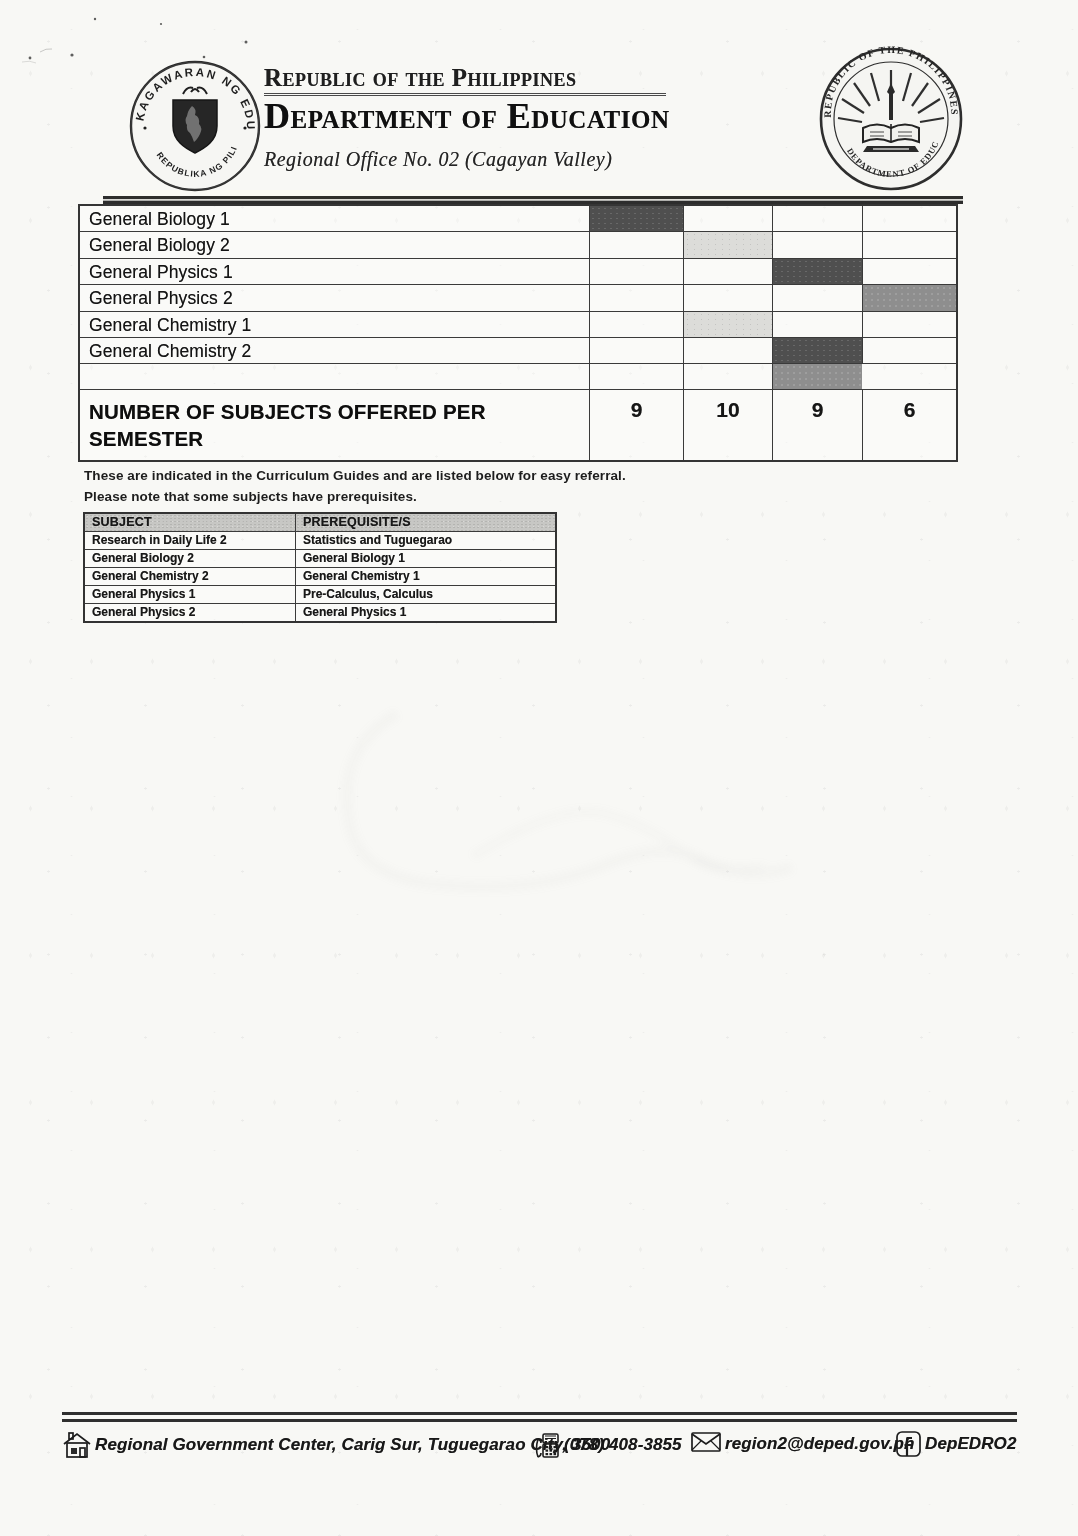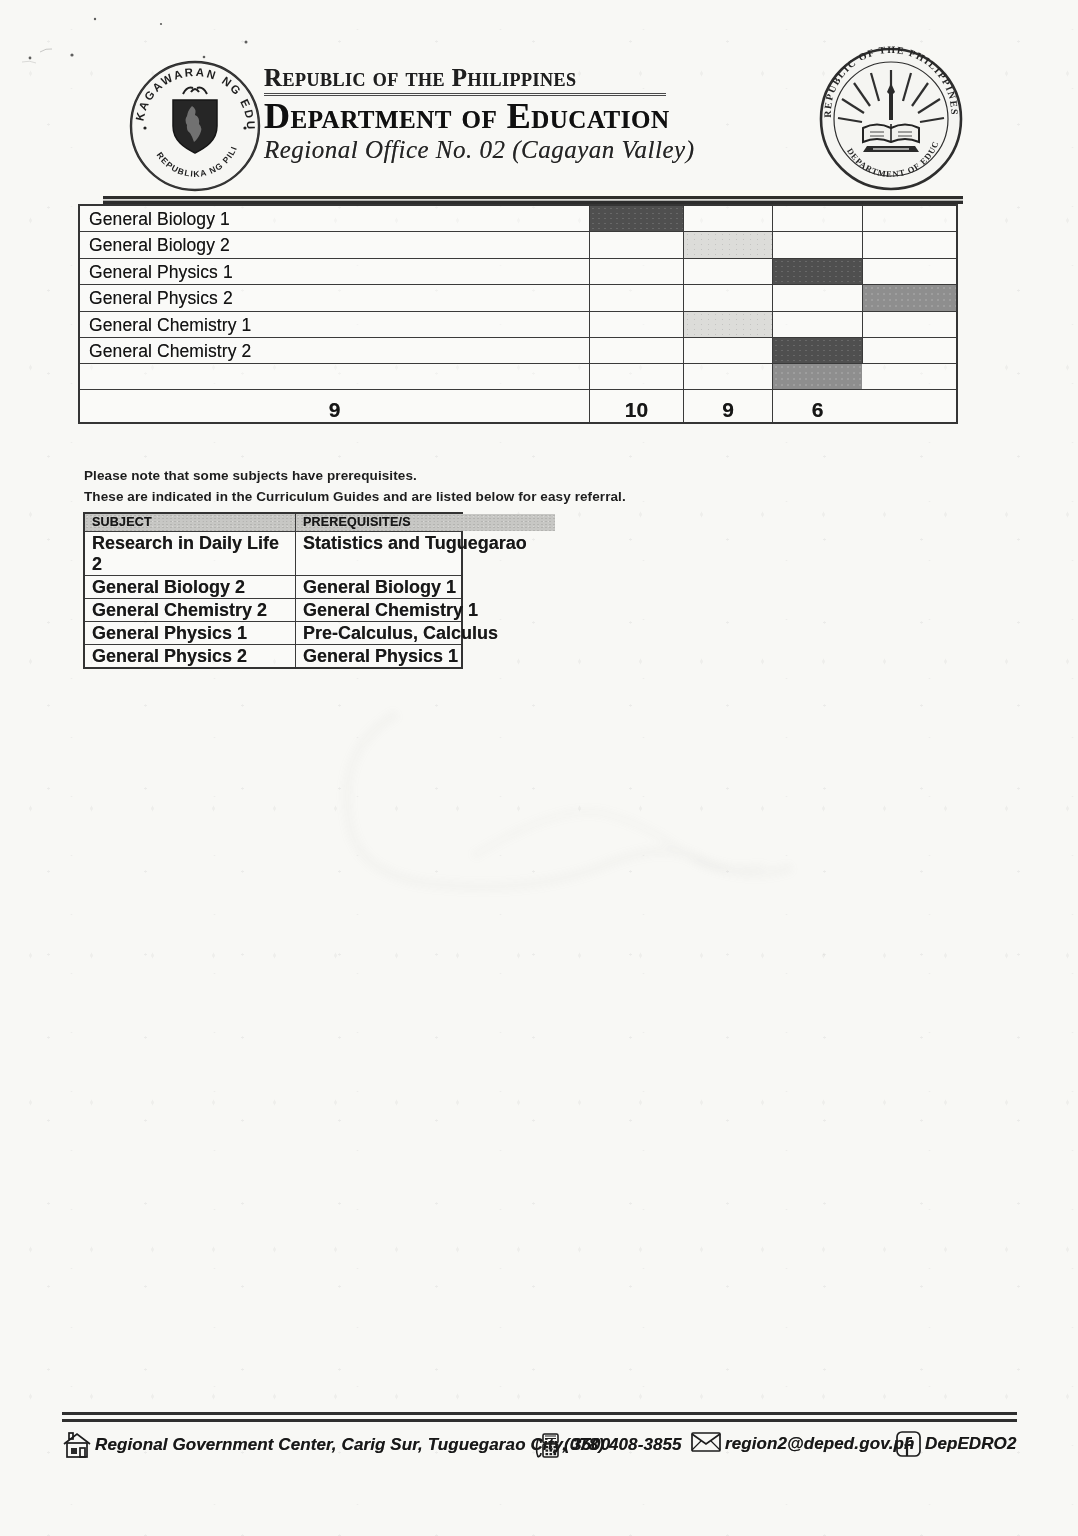--- a/index.html
+++ b/index.html
@@ -27,21 +27,21 @@
     font-size:25px;letter-spacing:.5px;color:#1f1f1f;font-weight:600;
     width:402px;border-bottom:3px double #4a4a4a;padding-bottom:1px;
   }
   .department-line{
     font-family:"Liberation Serif",serif;font-variant:small-caps;
     font-size:36px;font-weight:700;letter-spacing:.5px;color:#101010;
     margin-top:2px;line-height:1.05;
   }
   .office-line{
     font-family:"Liberation Serif",serif;font-style:italic;
-    font-size:25px;color:#242424;margin-top:0;letter-spacing:.5px;
+    font-size:20px;color:#242424;margin-top:12px;letter-spacing:.5px;
   }
 
   
   .table-band{
     position:absolute;left:103px;top:196px;width:860px;height:8px;
     background:linear-gradient(#2d2d2d 0 38%, #d9d9d6 42% 55%, #2d2d2d 60% 100%);
   }
 
   
   .sched{
@@ -82,28 +82,28 @@
                      radial-gradient(rgba(255,255,255,.18) 16%, transparent 19%);
     background-size:4px 4px,6px 6px;
   }
 
   
   .note{position:absolute;left:84px;top:466px;font-size:13.5px;font-weight:700;
         color:#1d1d1d;line-height:1.55;letter-spacing:.1px;}
 
   
   .prereq{
-    position:absolute;left:83px;top:512px;width:380px;
+    position:absolute;left:83px;top:512px;width:474px;
     border:2px solid #333;box-sizing:border-box;background:rgba(255,255,255,.3);
   }
   .p-row{display:grid;grid-template-columns:210px 260px;border-bottom:1.3px solid #3a3a3a;}
   .p-row:last-child{border-bottom:none;}
   .p-row .pcell{
     border-left:1.3px solid #3a3a3a;min-height:17px;box-sizing:border-box;
-    font-size:18px;font-weight:700;padding:1px 6px 0 7px;color:#181818;
+    font-size:12px;font-weight:700;padding:1px 6px 0 7px;color:#181818;
   }
   .p-row .pcell:first-child{border-left:none;}
   .p-row.phead .pcell{
     background-color:#c7c7c4;
     background-image:radial-gradient(rgba(90,90,90,.4) 16%, transparent 19%),
                      radial-gradient(rgba(255,255,255,.3) 15%, transparent 18%);
     background-size:4px 3px,5px 5px;
     font-size:12.5px;letter-spacing:.2px;
   }
 
@@ -253,30 +253,31 @@
         <div class="cell sem shade-dark"></div>
         <div class="cell sem"></div>
       </div>
       <div class="s-row">
         <div class="cell sem"></div>
         <div class="cell sem"></div>
         <div class="cell sem"></div>
         <div class="cell sem shade-medium"></div>
       </div>
       <div class="s-row summary">
+        <div class="cell lab fuzz">NUMBER OF SUBJECTS OFFERED PER SEMESTER</div>
         <div class="cell sem fuzz">9</div>
         <div class="cell sem fuzz">10</div>
         <div class="cell sem fuzz">9</div>
         <div class="cell sem fuzz">6</div>
       </div>
     </div>
 
   <div class="note">
+    <div>These are indicated in the Curriculum Guides and are listed below for easy referral.</div>
     <div>Please note that some subjects have prerequisites.</div>
-    <div>These are indicated in the Curriculum Guides and are listed below for easy referral.</div>
   </div>
 
   <div class="prereq">
       <div class="p-row phead">
         <div class="pcell fuzz">SUBJECT</div>
         <div class="pcell fuzz">PREREQUISITE/S</div>
       </div>
       <div class="p-row">
         <div class="pcell fuzz">Research in Daily Life 2</div>
         <div class="pcell fuzz">Statistics and Tuguegarao</div>

